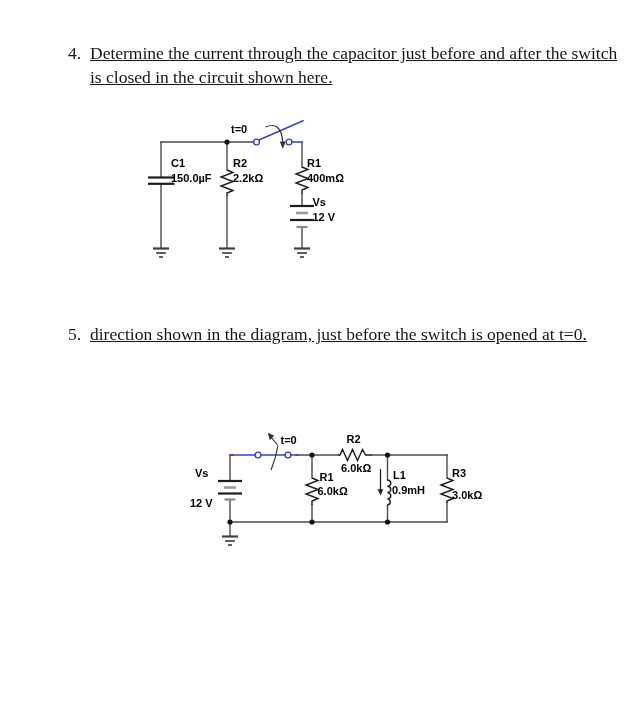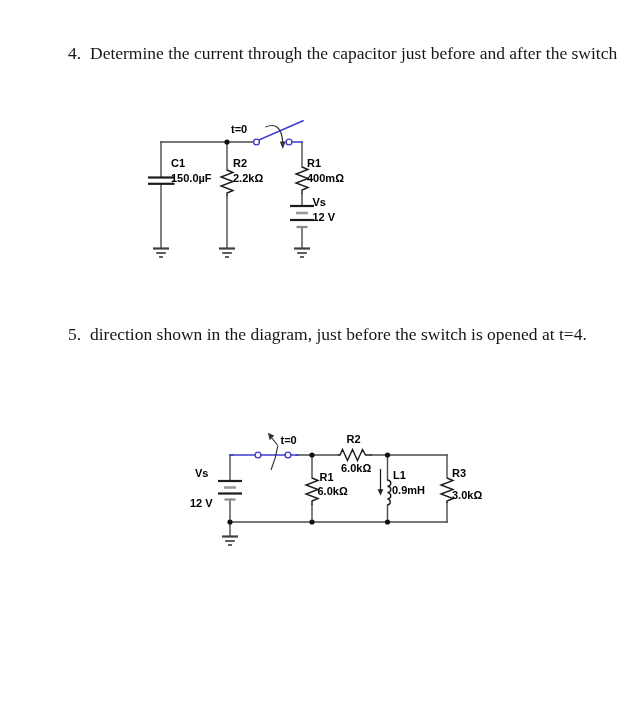--- a/index.html
+++ b/index.html
@@ -5,21 +5,21 @@
   html,body{margin:0;padding:0;}
   body{
     width:640px;height:724px;background:#ffffff;position:relative;overflow:hidden;
     font-family:"Liberation Serif",serif;
   }
   .problem{
     position:absolute;left:68px;display:flex;color:#161616;
     font-size:17.5px;
   }
   .pnum{width:22px;flex:0 0 22px;}
-  .pline{white-space:nowrap;}
+  .pline{white-space:nowrap;text-decoration:underline;}
   #p4 .pline,#p4 .pnum{line-height:24px;}
   #p5 .pline,#p5 .pnum{line-height:25.4px;}
   .circuit{position:absolute;}
   .wire{stroke:var(--wire,#4a4a4a);stroke-width:1.4;fill:none;stroke-linecap:square;}
   .bluewire{stroke:var(--switch-blue,#3c3ccd);stroke-width:1.5;fill:none;stroke-linecap:square;}
   .sym{stroke:#1c1c1c;stroke-width:1.4;fill:none;stroke-linejoin:miter;}
   .plate{stroke:#1c1c1c;stroke-width:2.2;}
   .plate-short{stroke:#999999;stroke-width:2.6;}
   .plate-short2{stroke:#8a8a8a;stroke-width:2.2;}
   .gnd1{stroke:#3f3f3f;stroke-width:2.2;}
@@ -30,20 +30,21 @@
   .dot{fill:#111111;stroke:none;}
   .clabel{font-family:"Liberation Sans",sans-serif;font-size:11px;font-weight:bold;fill:#000000;}
 </style>
 </head>
 <body>
 
 <div class="problem" id="p4" style="top:41px;">
   <span class="pnum">4.</span>
   <div>
     <div class="pline">Determine the current through the capacitor just before and after the switch</div>
+    <div class="pline">is closed in the circuit shown here.</div>
   </div>
 </div>
 
 <svg class="circuit" style="left:130px;top:110px;" width="260" height="160" viewBox="130 110 260 160">
 
   <g>
     <path class="wire" d="M161,142 H253"></path>
     <path class="wire" d="M161,142 V177"></path>
     <path class="wire" d="M161,184 V248"></path>
     <path class="wire" d="M227,142 V170"></path>
@@ -102,21 +103,21 @@
   <text class="clabel" x="233" y="182">2.2kΩ</text>
   <text class="clabel" x="307" y="167">R1</text>
   <text class="clabel" x="307" y="182">400mΩ</text>
   <text class="clabel" x="312.5" y="206">Vs</text>
   <text class="clabel" x="312.5" y="221">12 V</text>
 </svg>
 
 <div class="problem" id="p5" style="top:322px;">
   <span class="pnum">5.</span>
   <div>
-    <div class="pline">direction shown in the diagram, just before the switch is opened at t=4.</div>
+    <div class="pline">direction shown in the diagram, just before the switch is opened at t=0.</div>
   </div>
 </div>
 
 <svg class="circuit" style="left:180px;top:425px;" width="330" height="140" viewBox="180 425 330 140">
 
   <g>
     <path class="wire" d="M230,455 H233"></path>
     <path class="wire" d="M296,455 H338"></path>
     <path class="wire" d="M372,455 H447"></path>
     <path class="wire" d="M230,455 V481"></path>

